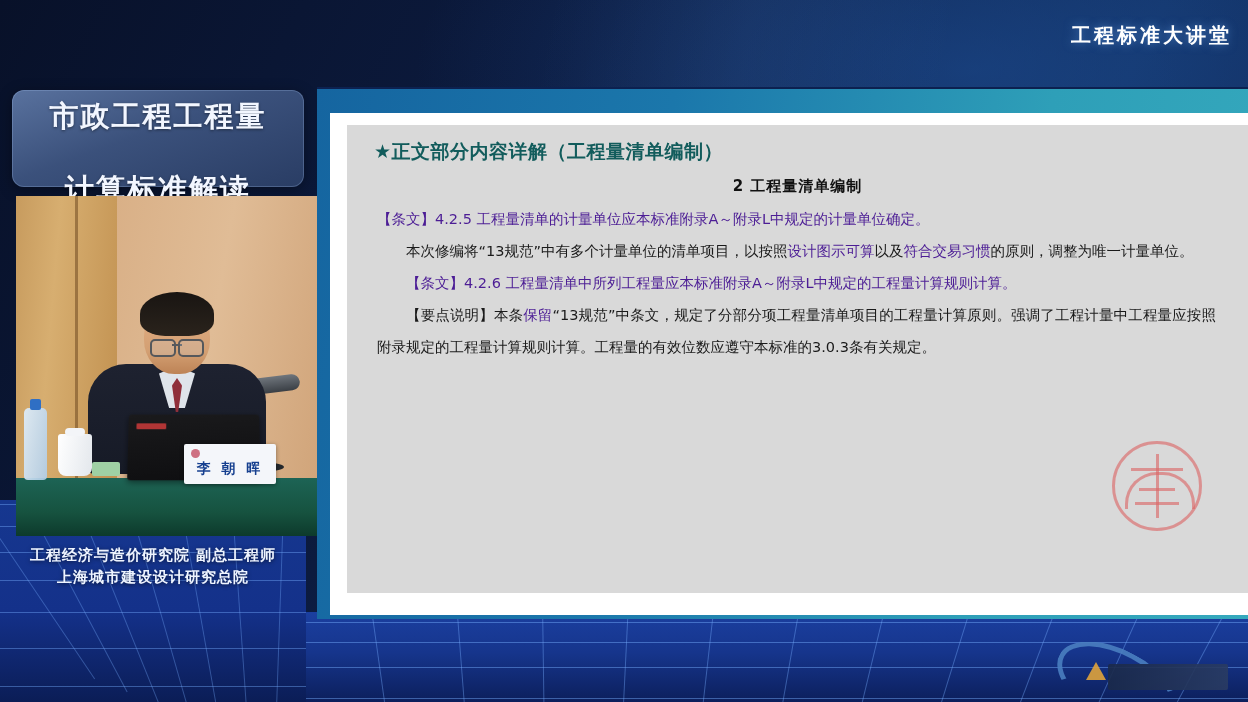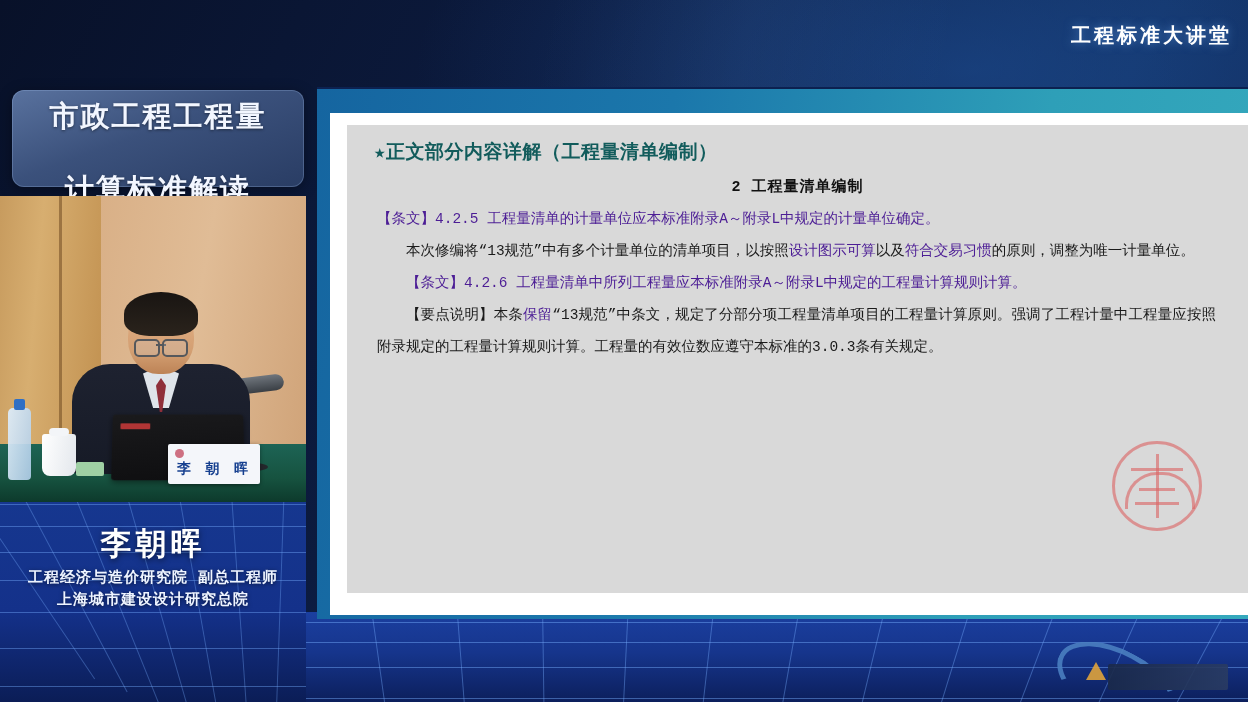--- a/index.html
+++ b/index.html
@@ -1,21 +1,21 @@
 <!DOCTYPE html>
 <html><head>
 <meta charset="utf-8">
 <style>
   html,body{margin:0;padding:0;}
   body{
     width:1248px;height:702px;overflow:hidden;
     font-family:"DejaVu Sans","Liberation Sans",sans-serif;
     background:#0a1838;
   }
-  #stage{position:relative;width:1248px;height:702px;overflow:hidden;font-family:Liberation Mono, monospace;}
+  #stage{position:relative;width:1248px;height:702px;overflow:hidden;}
 
   
   .backdrop{
     position:absolute;inset:0;
     background:
       radial-gradient(ellipse 900px 420px at 78% 10%, rgba(30,78,150,.55) 0%, rgba(10,26,62,0) 62%),
       linear-gradient(118deg,#081129 0%,#0c1b3f 38%,#123264 72%,#0d2250 100%);
   }
   .backdrop-sheen{
     position:absolute;inset:0;
@@ -54,21 +54,21 @@
     display:flex;flex-direction:column;align-items:center;justify-content:center;
     gap:4px;
   }
   .plaque .line{
     color:#f2f6ff;font-size:29px;font-weight:bold;letter-spacing:2px;
     text-shadow:0 1px 3px rgba(0,0,0,.45);white-space:nowrap;margin-top:29px;
   }
 
   
   .video{
-    position:absolute;left:0;top:196px;width:306px;height:306px;overflow:hidden;
+    position:absolute;left:16px;top:196px;width:306px;height:340px;overflow:hidden;
     background:#f97316;
   }
   .v-wallL{position:absolute;left:0;top:0;width:33%;height:100%;
     background:linear-gradient(95deg,#c79b5e 0%,#d7ae70 35%,#c08f4e 100%);}
   .v-wallL:after{content:"";position:absolute;left:58%;top:0;width:3px;height:100%;background:rgba(90,55,20,.45);}
   .v-wallR{position:absolute;left:33%;top:0;width:67%;height:100%;
     background:linear-gradient(100deg,#d9b087 0%,#e0bc96 45%,#cfa277 100%);}
   .v-desk{position:absolute;left:0;bottom:0;width:100%;height:58px;
     background:linear-gradient(180deg,#1d6455 0%,#16523f 60%,#0d3a2c 100%);}
   .v-head{position:absolute;left:128px;top:104px;width:66px;height:74px;border-radius:50% 50% 46% 46%;
@@ -249,21 +249,20 @@
     <div class="v-bottle"></div>
     <div class="v-mug"></div>
     <div class="v-box"></div>
     <div class="v-nameplate">
       <div class="np-seal"></div>
       <div class="np-text">李 朝 晖</div>
     </div>
   </div>
 
   <div class="caption">
-    <div class="name">李朝晖</div>
     <div class="org">工程经济与造价研究院 副总工程师</div>
     <div class="org">上海城市建设设计研究总院</div>
   </div>
 
   <div class="slide-frame"></div>
   <div class="slide-white"></div>
   <div class="slide-body">
 
     <div class="slide-heading">★正文部分内容详解（工程量清单编制）</div>
     <div class="slide-subheading">2  工程量清单编制</div>

